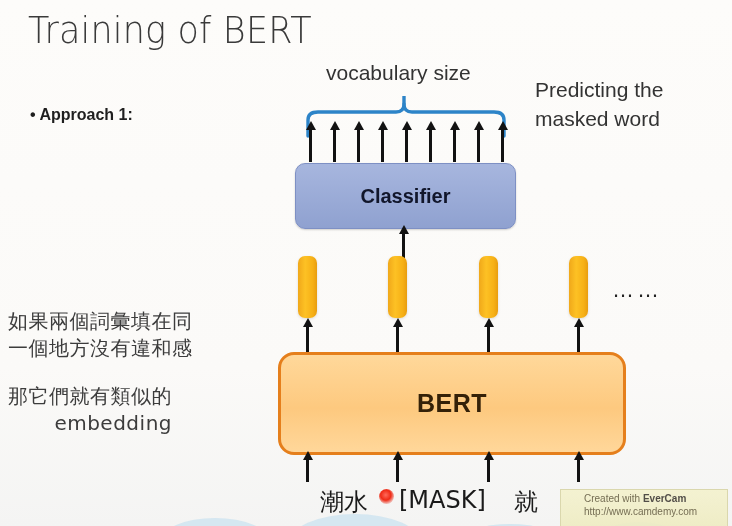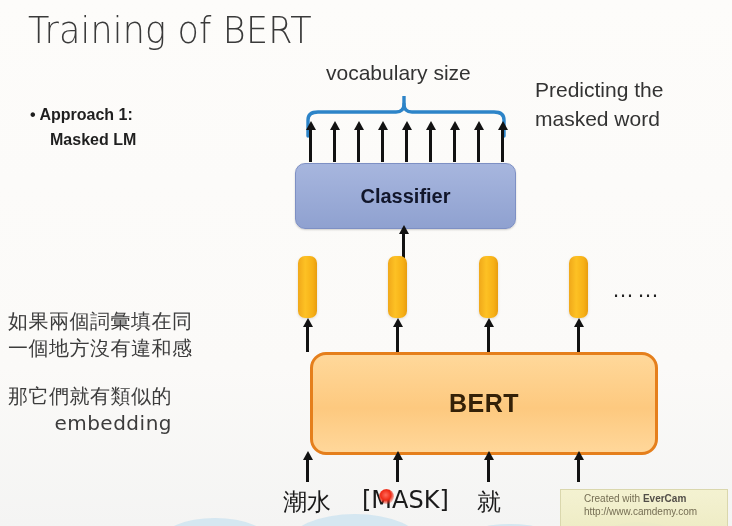--- a/index.html
+++ b/index.html
@@ -157,30 +157,30 @@
     border-radius: 16px;
     background: linear-gradient(180deg, #ffd89a 0%, #fdc97f 55%, #ffd79a 100%);
     border: 3px solid #e57f1c;
     display: flex;
     align-items: center;
     justify-content: center;
     font-size: 25px;
     font-weight: 600;
     color: #342108;
     letter-spacing: .5px;
-    margin-left: 32px;
   }
 
   
   .word {
     position: absolute;
     font-size: 24px;
     color: #1a1a1a;
     font-family: "DejaVu Sans", "Liberation Sans", sans-serif;
     white-space: nowrap;
+    margin-left: 37px;
   }
 
   
   #cursor-dot {
     position: absolute;
     left: 379px;
     top: 489px;
     width: 15px;
     height: 15px;
     border-radius: 50%;
@@ -216,21 +216,20 @@
   <div class="cloud" style="left:460px; width:100px; height:18px;"></div>
   <div class="cloud" style="left:596px; width:86px;  height:20px;"></div>
 
   <div id="title">Training of BERT</div>
 
   <div id="bullet">
     <div>
       <span>•</span>
       <span>Approach 1:</span>
     </div>
-    <div class="l2">Masked LM</div>
   </div>
 
   <div class="note" id="note1">如果兩個詞彙填在同
 一個地方沒有違和感</div>
   <div class="note" id="note2">那它們就有類似的
 embedding</div>
 
   <div id="vocab-label">vocabulary size</div>
   <div id="predict-label">Predicting the
 masked word</div>

